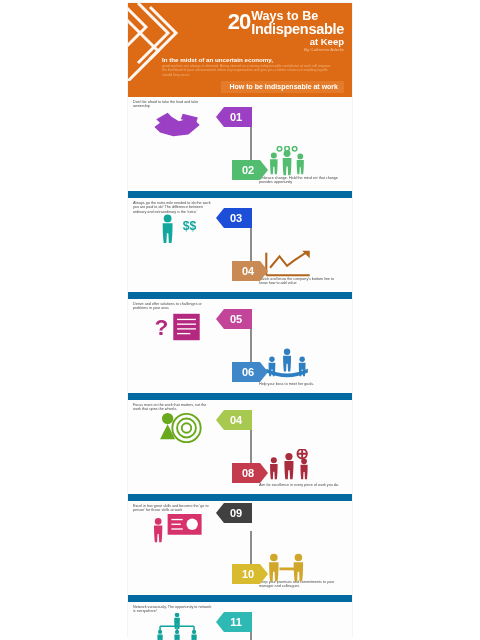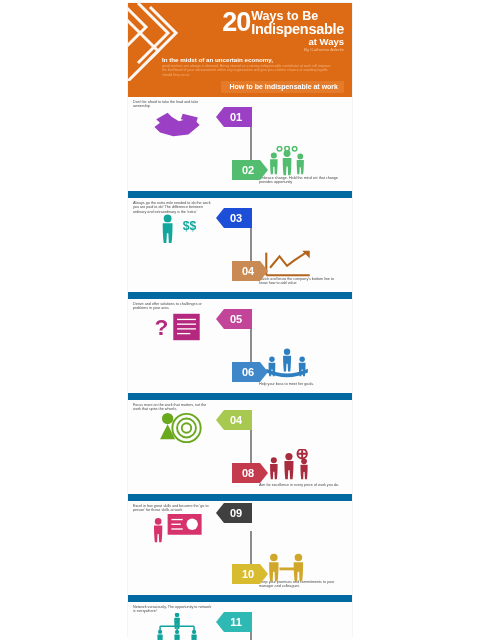--- a/index.html
+++ b/index.html
@@ -28,21 +28,21 @@
     overflow:hidden;
   }
   .chev-deco {
     position:absolute; left:-4px; top:-2px;
     width:60px; height:80px;
     opacity:.95;
   }
   .title-wrap { position:relative; text-align:right; z-index:2; }
   .t-row { display:flex; align-items:flex-start; justify-content:flex-end; }
   .t-num {
-    color:#fff; font-weight:bold; font-size:27px;
+    color:#fff; font-weight:bold; font-size:22px;
     line-height:24px; letter-spacing:-1px;
   }
   .t-lines { text-align:left; padding-left:1px; }
   .t-l1 { color:#fff; font-weight:bold; font-size:12.5px; line-height:12px; }
   .t-l2 { color:#fff; font-weight:bold; font-size:14.5px; line-height:14px; letter-spacing:-.3px;}
   .t-l3 { color:#fff; font-weight:bold; font-size:9.5px; line-height:11px; text-align:right;}
   .t-author { color:#f4c39a; font-size:4.4px; line-height:6px; text-align:right; }
 
   .intro { position:relative; z-index:2; margin-top:3px; padding-left:26px; }
   .intro-h { color:#fff; font-weight:bold; font-size:6.2px; line-height:7px; }
@@ -104,21 +104,21 @@
         <path d="M26 6 L52 32 L26 58"></path>
       </g>
     </svg>
 
     <div class="title-wrap">
       <div class="t-row">
         <div class="t-num">20</div>
         <div class="t-lines">
           <div class="t-l1">Ways to Be</div>
           <div class="t-l2">Indispensable</div>
-          <div class="t-l3">at Ways</div>
+          <div class="t-l3">at Keep</div>
         </div>
       </div>
       <div class="t-author">By Catherine Adenle</div>
     </div>
 
     <div class="intro">
       <div class="intro-h">In the midst of an uncertain economy,</div>
       <div class="intro-p">good workers are always in demand. Being viewed as a strong indispensable contributor at work will improve the likelihood of your advancement within any organization and give you a better chance of avoiding layoffs should they occur.</div>
     </div>
 

